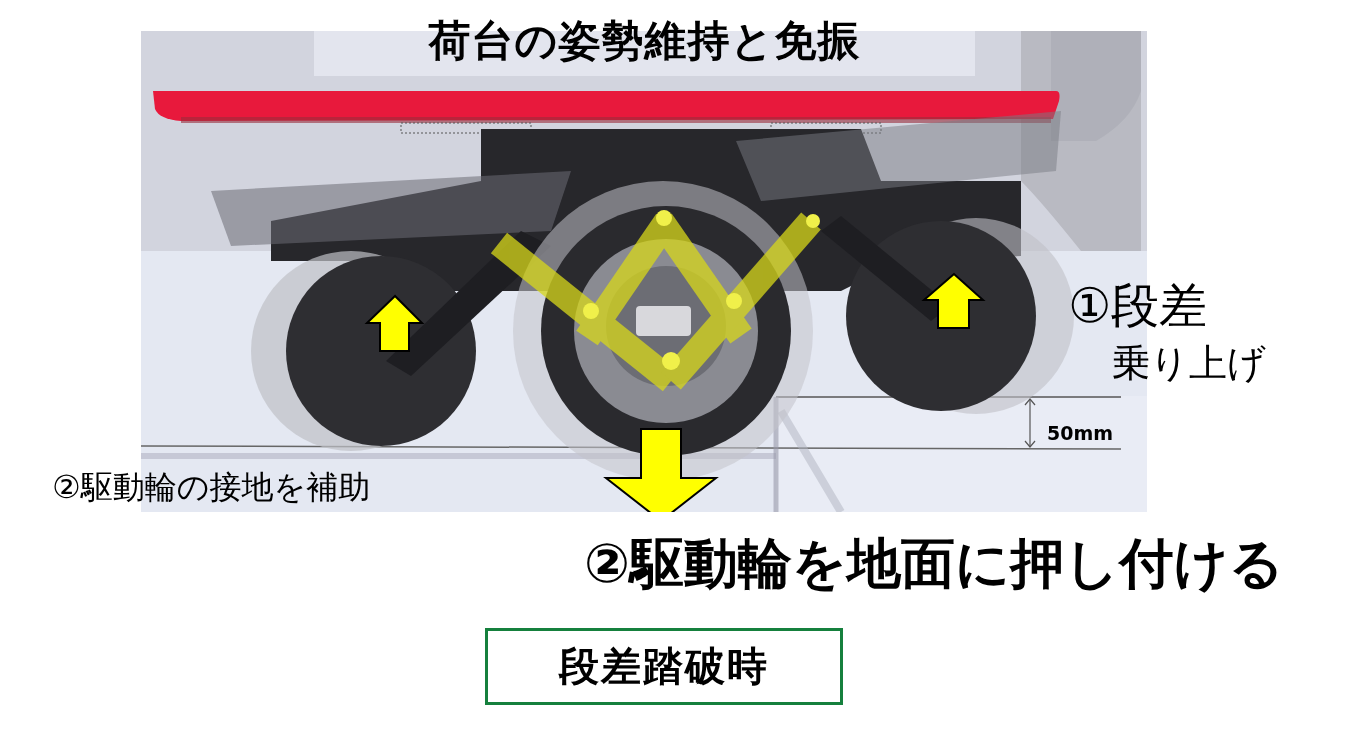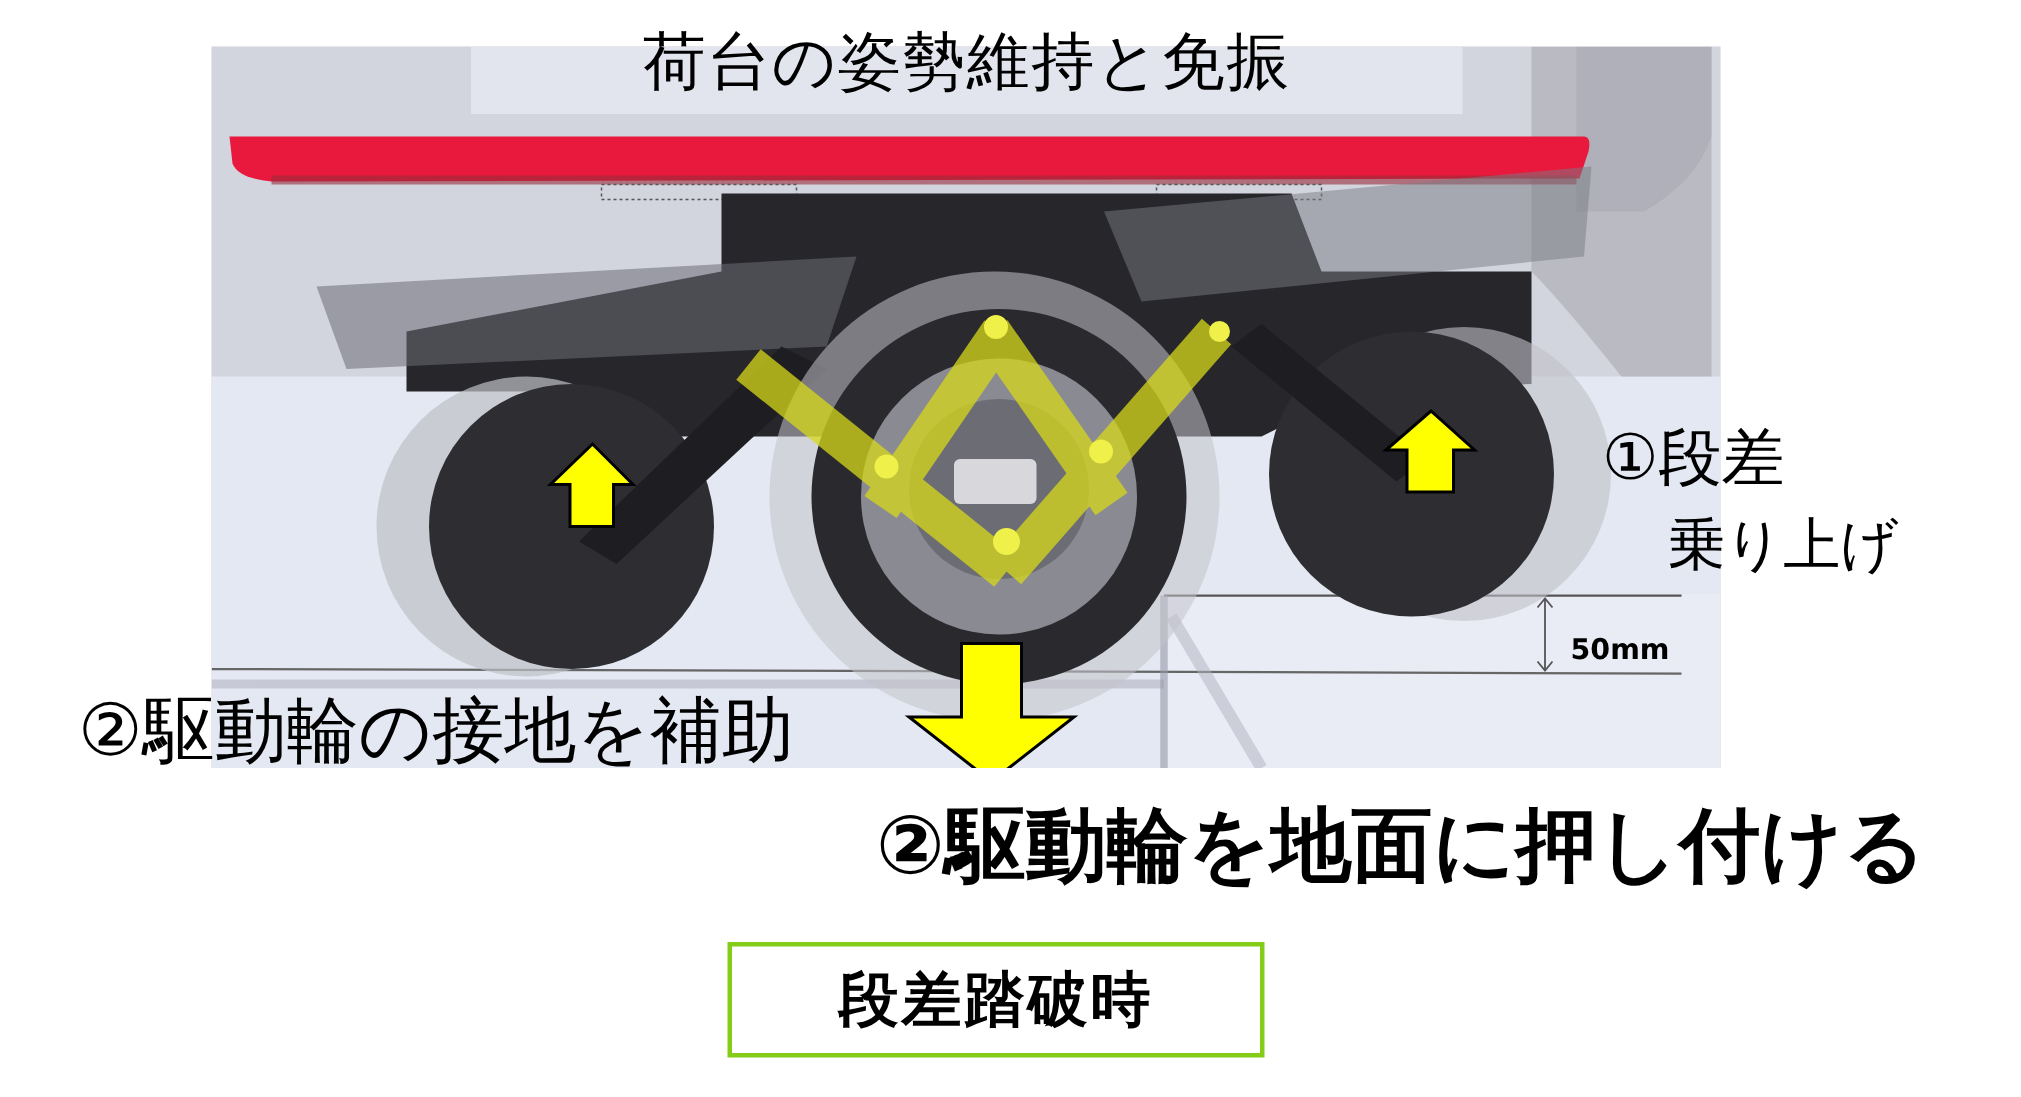--- a/index.html
+++ b/index.html
@@ -4,30 +4,30 @@
 <style>
   html, body { margin:0; padding:0; background:#ffffff; }
   body { width:1347px; height:731px; position:relative; overflow:hidden;
          font-family:"DejaVu Sans","Liberation Sans",sans-serif; }
   .photo { position:absolute; left:141px; top:31px; width:1006px; height:481px;
            background:#d4d6e0; overflow:hidden; }
   .photo svg { position:absolute; left:0; top:0; }
   .title-band { position:absolute; left:314px; top:31px; width:661px; height:45px;
                 background:#e3e5ee; }
   .title { position:absolute; left:314px; top:6px; width:661px; text-align:center;
-           font-size:42px; font-weight:normal; color:#000; letter-spacing:1px; line-height:70px; }
+           font-size:42px; font-weight:bold; color:#000; letter-spacing:1px; line-height:70px; }
   .label { position:absolute; color:#000; white-space:nowrap; }
-  .lbl-step { left:1068px; top:280px; font-size:42px; line-height:50px; }
+  .lbl-step { left:1068px; top:280px; font-size:48px; line-height:50px; }
   .lbl-step2 { left:1112px; top:338px; font-size:38px; line-height:50px; }
-  .lbl-assist { left:52px; top:462px; font-size:48px; line-height:50px; }
+  .lbl-assist { left:52px; top:462px; font-size:32px; line-height:50px; }
   .lbl-press { left:584px; top:536px; font-size:54px; font-weight:bold; line-height:56px; }
   .dim-label { position:absolute; left:1047px; top:422px; font-size:19px; font-weight:bold;
                color:#000000; }
   .caption-box { position:absolute; left:485px; top:628px; width:358px; height:77px;
-                 border:3px solid #84cc16; box-sizing:border-box; display:flex;
+                 border:3px solid #15803d; box-sizing:border-box; display:flex;
                  align-items:center; justify-content:center; background:#fff; }
   .caption { font-size:40px; font-weight:bold; color:#000; letter-spacing:2px; }
 </style>
 </head>
 <body>
 
 <div class="photo">
   <svg width="1006" height="481" viewBox="0 0 1006 481" xmlns="http://www.w3.org/2000/svg">
 
     <rect x="0" y="0" width="1006" height="220" fill="#d2d4de"></rect>

